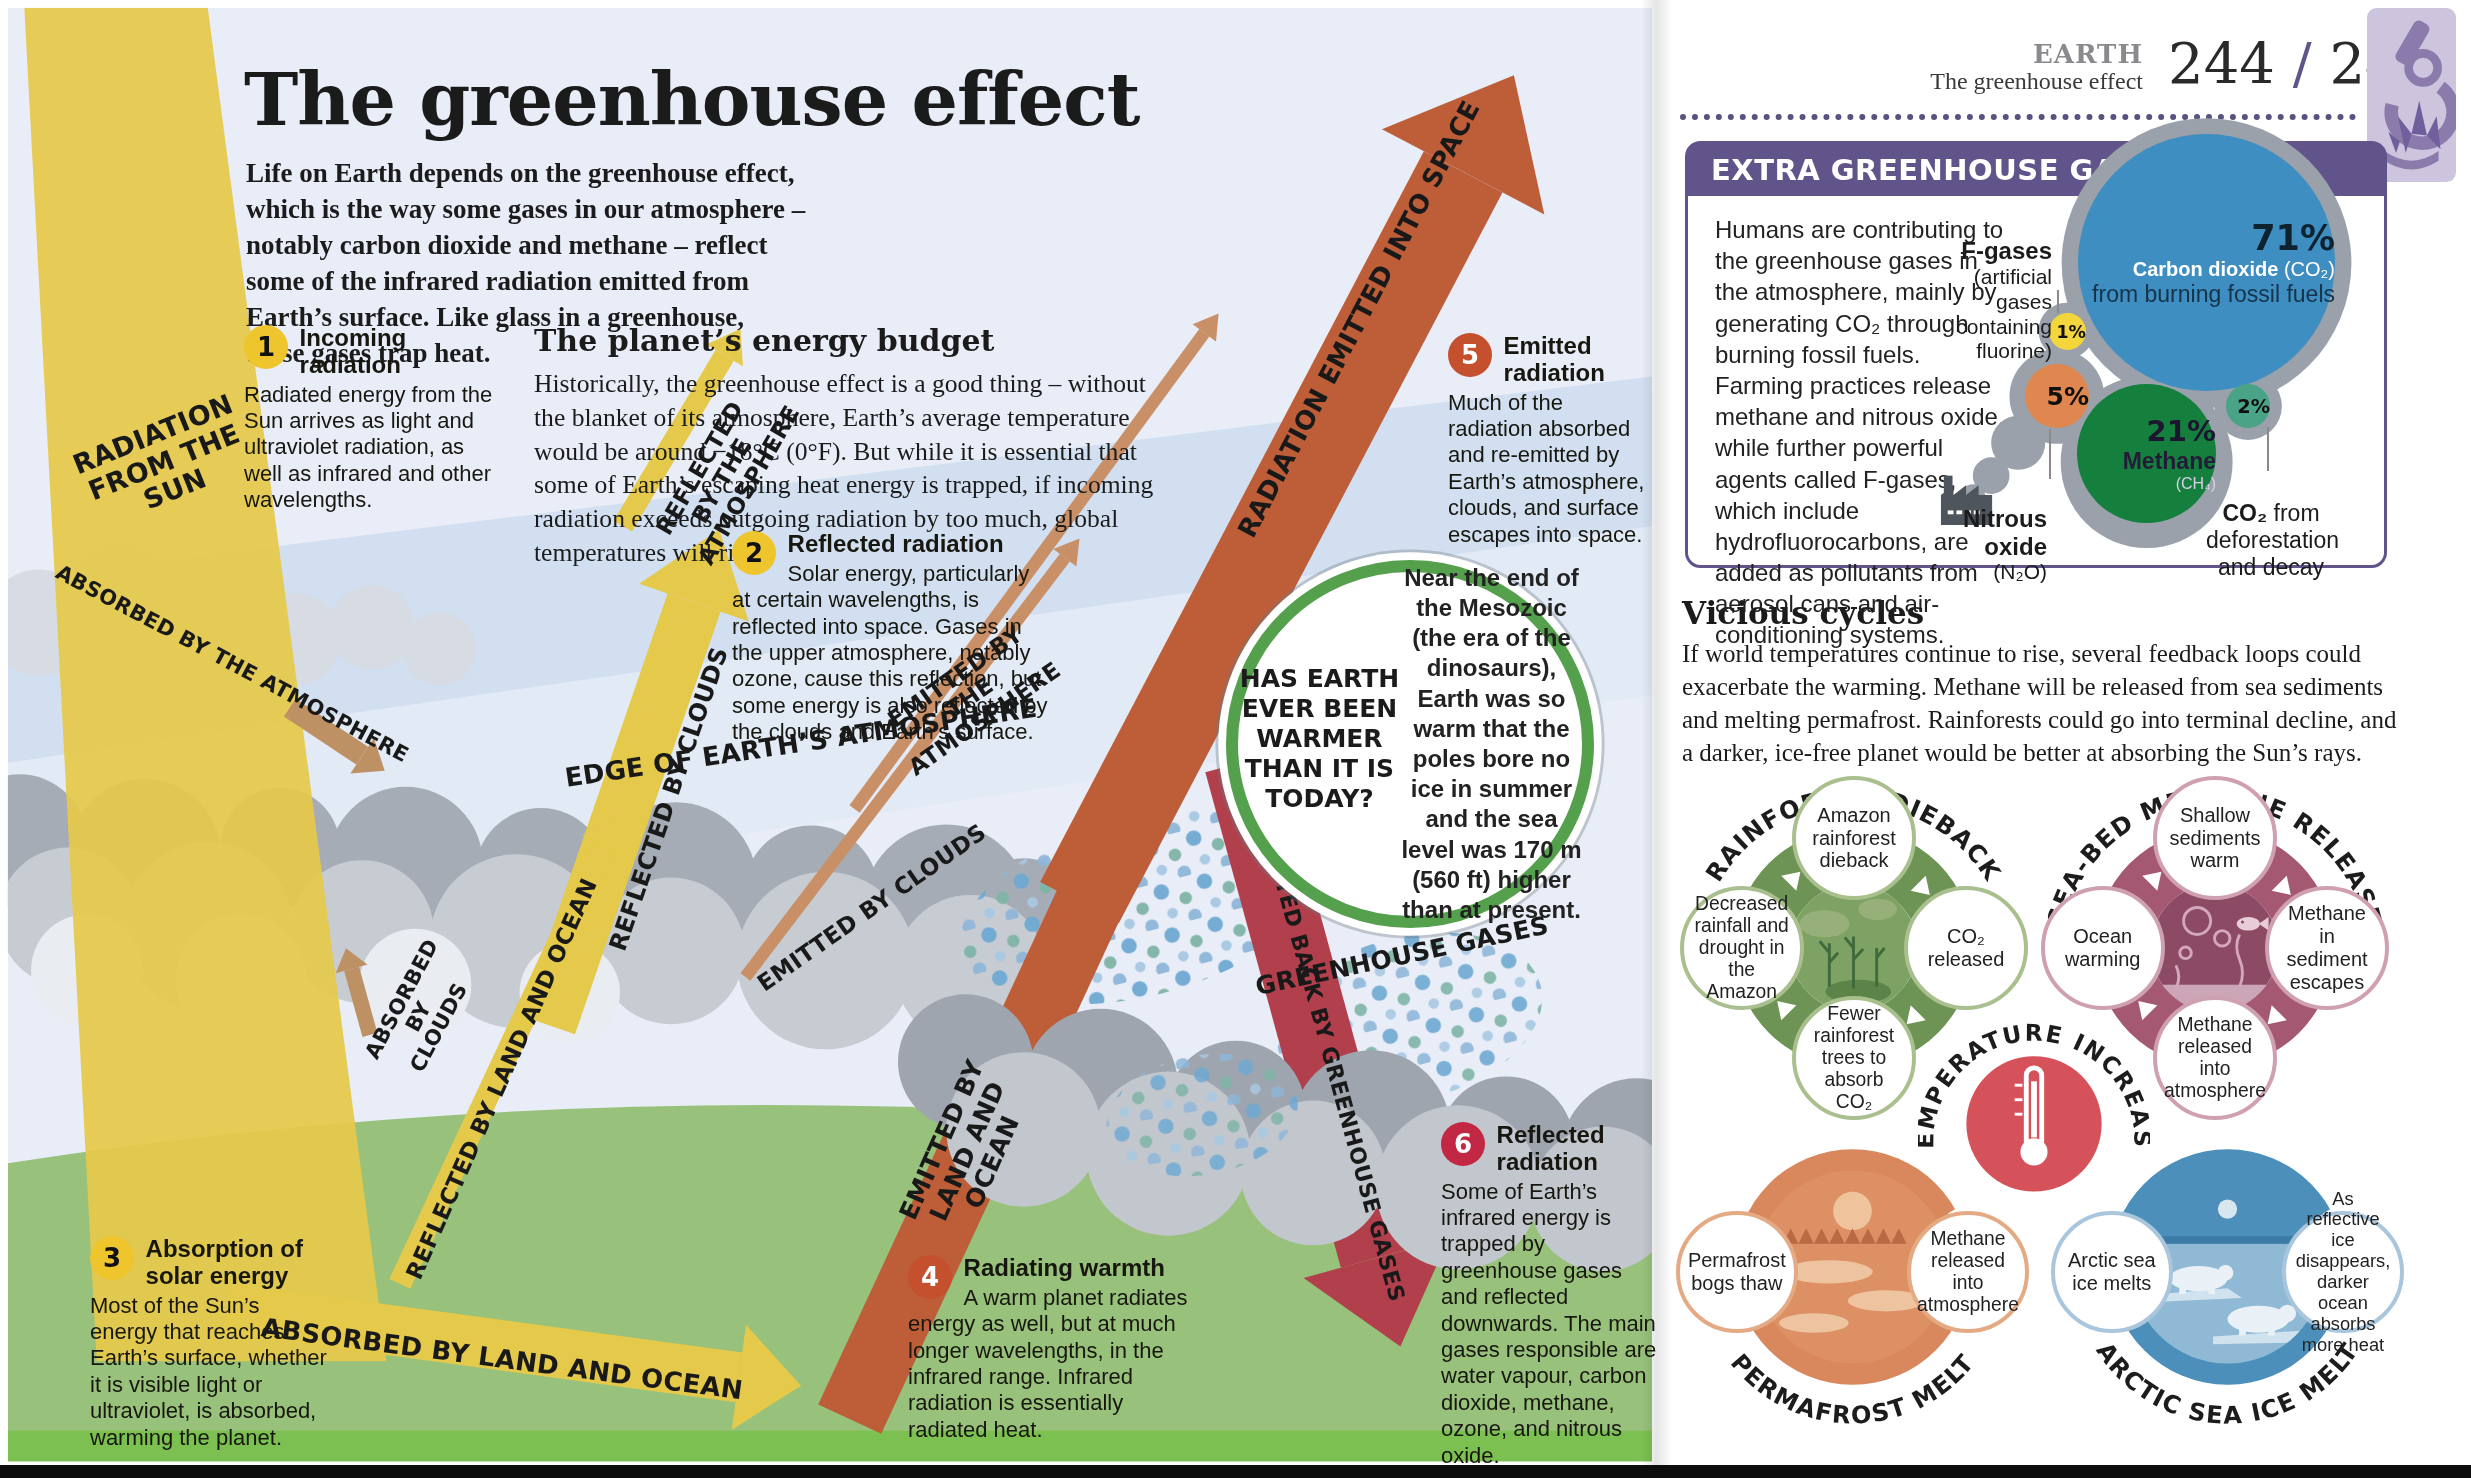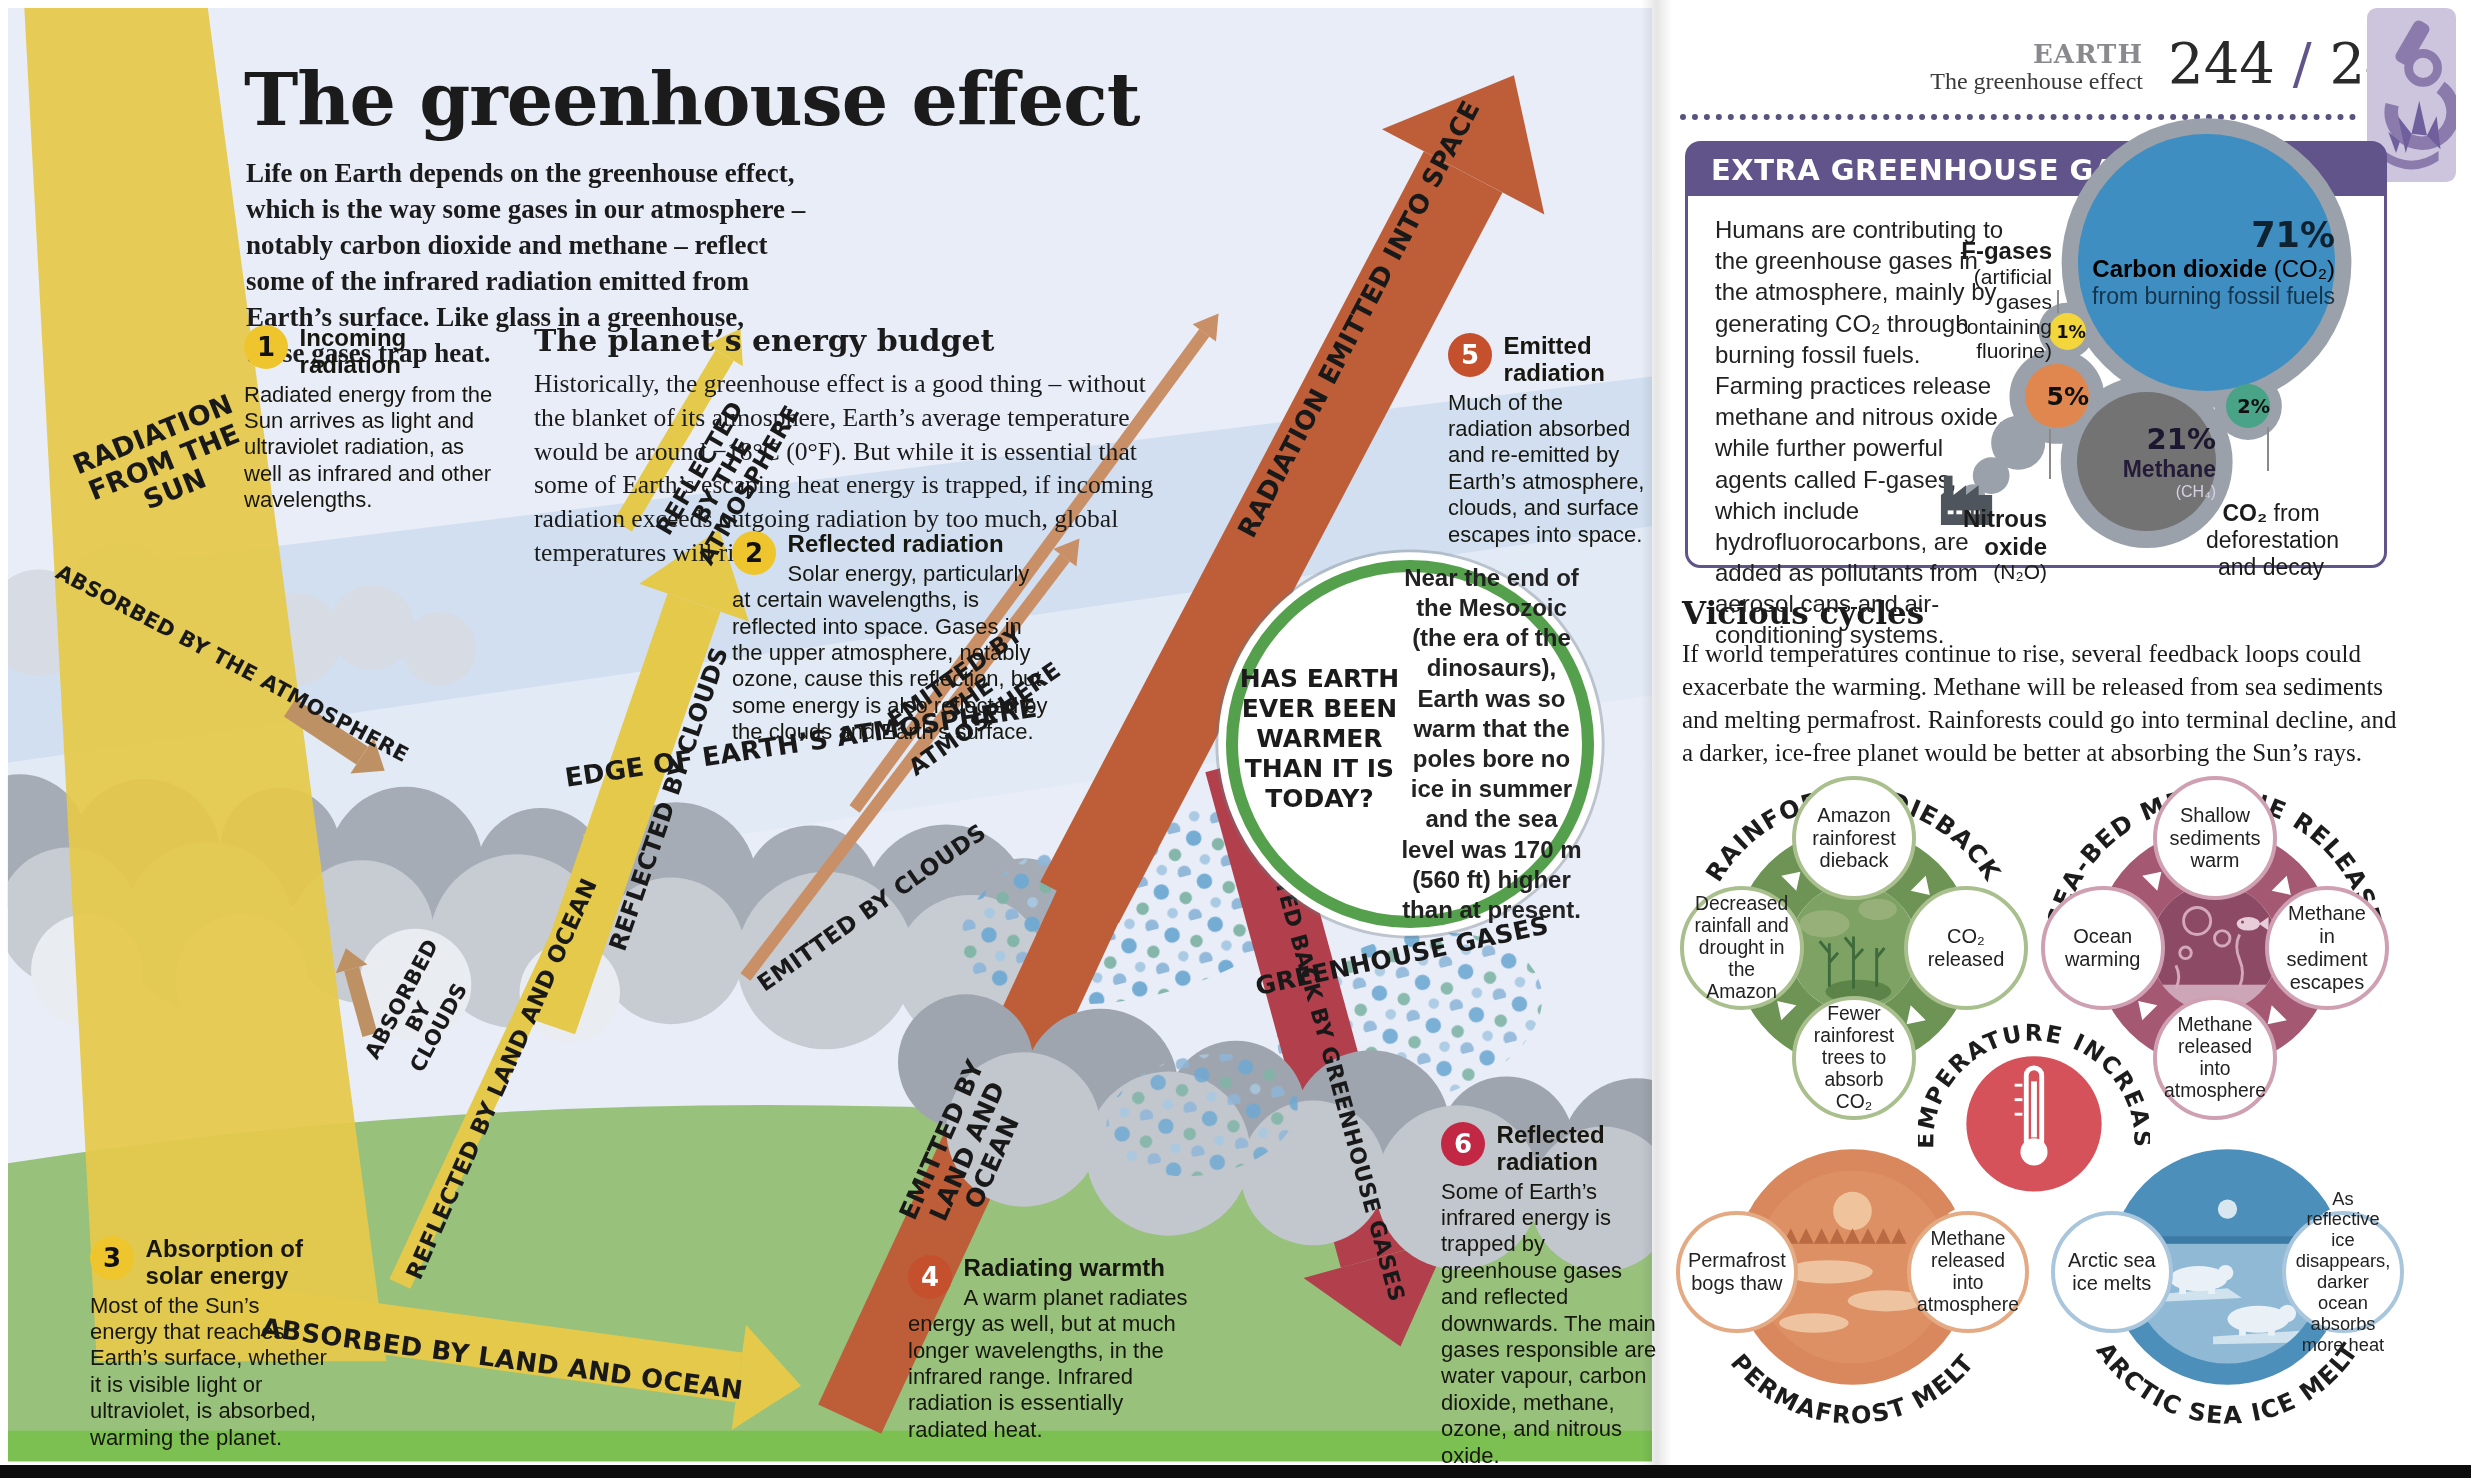--- a/index.html
+++ b/index.html
@@ -268,24 +268,24 @@
           <rect x="272" y="428" width="6" height="4"></rect>
           <rect x="281" y="428" width="6" height="4"></rect>
           <rect x="290" y="428" width="6" height="4"></rect>
           <rect x="299" y="428" width="6" height="4"></rect>
         </g>
     </g>
   </svg>
 
   <div class="bubble" style="left:2078px;top:134px;width:257px;height:257px;background:#3e8ec2;color:#10222e;z-index:3">
     <div style="font-weight:bold;font-size:35px;font-family:'DejaVu Sans',sans-serif;color:#0e2230">71%</div>
-    <div style="font-size:24px;color:#000000"><b>Carbon dioxide</b> <span>(CO₂)</span></div>
+    <div style="font-size:20px;color:#ffffff"><b>Carbon dioxide</b> <span>(CO₂)</span></div>
     <div style="font-size:23px;color:#16334a">from burning fossil fuels</div>
   </div>
-  <div class="bubble" style="left:2077px;top:392px;width:139px;height:139px;background:#737373;color:#efeaf5;z-index:3">
+  <div class="bubble" style="left:2077px;top:384px;width:139px;height:139px;background:#15803d;color:#efeaf5;z-index:3">
     <div style="font-weight:bold;font-size:29px;font-family:'DejaVu Sans',sans-serif;color:#1d1630">21%</div>
     <b style="font-size:23px;color:#241b38">Methane</b>
     <div style="font-size:16px;color:#d8d0e4">(CH₄)</div>
   </div>
   <div class="bubble" style="left:2025px;top:364px;width:64px;height:64px;background:#e0874f;z-index:4">
     <div style="font-weight:bold;font-size:25px;font-family:'DejaVu Sans',sans-serif">5%</div>
   </div>
   <div class="bubble" style="left:2049px;top:313px;width:37px;height:37px;background:#f2d63c;z-index:4">
     <div style="font-weight:bold;font-size:17.4px;font-family:'DejaVu Sans',sans-serif">1%</div>
   </div>

